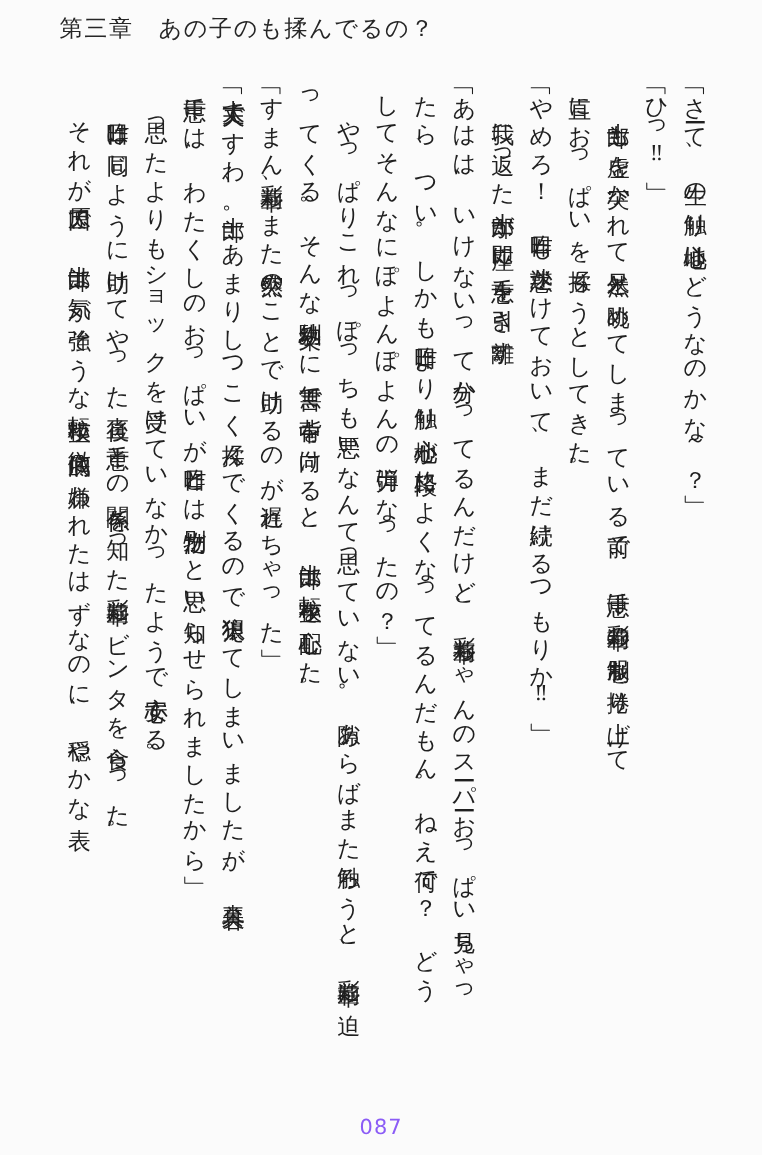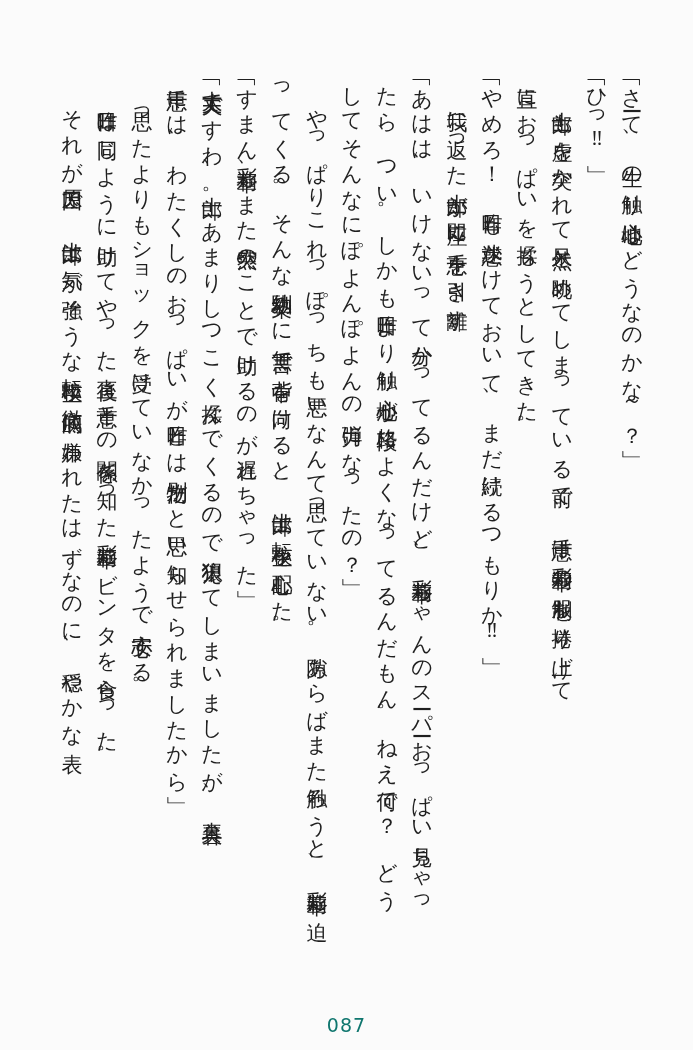--- a/index.html
+++ b/index.html
@@ -42,29 +42,30 @@
     white-space: nowrap;
   }
   .page-number {
     position: absolute;
     left: 0;
     right: 0;
     bottom: 14px;
     text-align: center;
     font-size: 19px;
     letter-spacing: 1px;
-    color: #0f766e;
+    color: #8b5cf6;
     font-family: "DejaVu Sans", "Liberation Sans", sans-serif;
   }
 </style>
 </head>
 <body>
 
 <div class="book-page">
 
+  <div class="chapter-header">第三章　あの子のも揉んでるの？</div>
 
   <div class="body-text">
     <div class="text-line">「さーて、生の触り心地はどうなのかな～？」</div>
     <div class="text-line">「ひっ‼」</div>
     <div class="text-line">　士郎も虚を突かれて呆然と眺めてしまっている前で、千恵は彩莉華の制服を捲り上げて</div>
     <div class="text-line">直におっぱいを揉もうとしてきた。</div>
     <div class="text-line">「やめろ！　昨日も迷惑かけておいて、まだ続けるつもりか‼」</div>
     <div class="text-line">　我に返った士郎が即座に千恵を引き離す。</div>
     <div class="text-line">「あはは、いけないって分かってるんだけど、彩莉華ちゃんのスーパーおっぱい見ちゃっ</div>
     <div class="text-line">たら、つい。しかも昨日より触り心地が格段によくなってるんだもん。ねえ何で？　どう</div>

